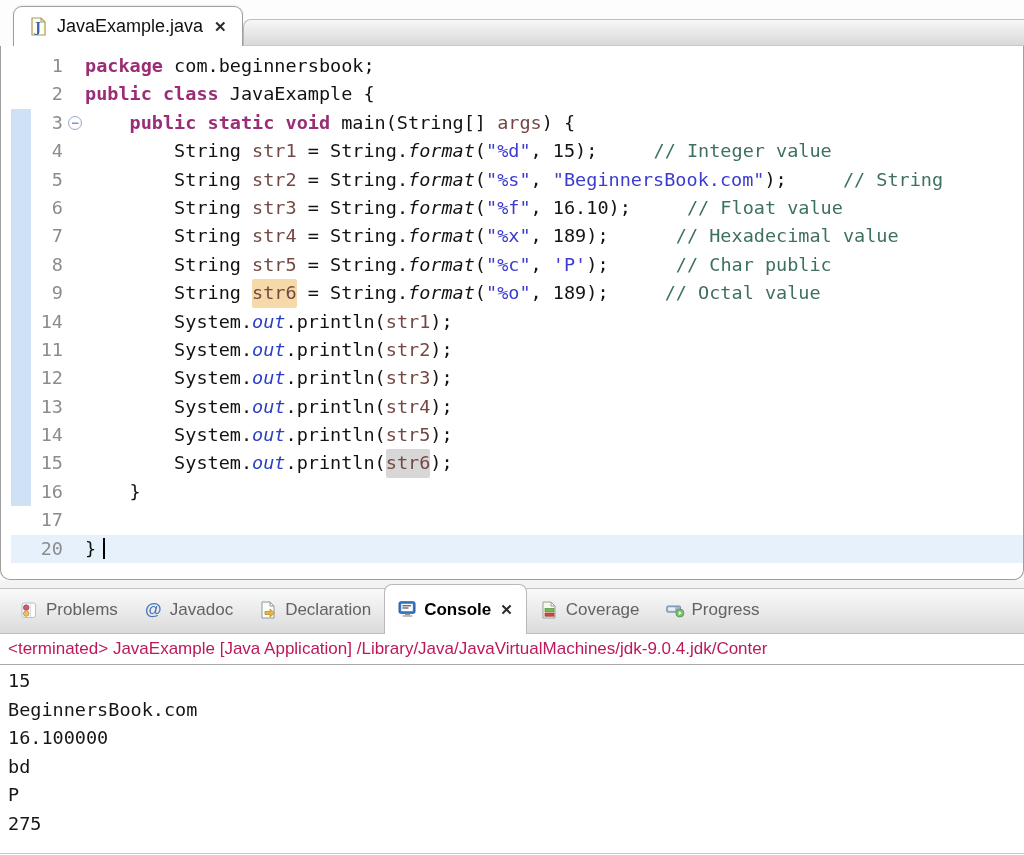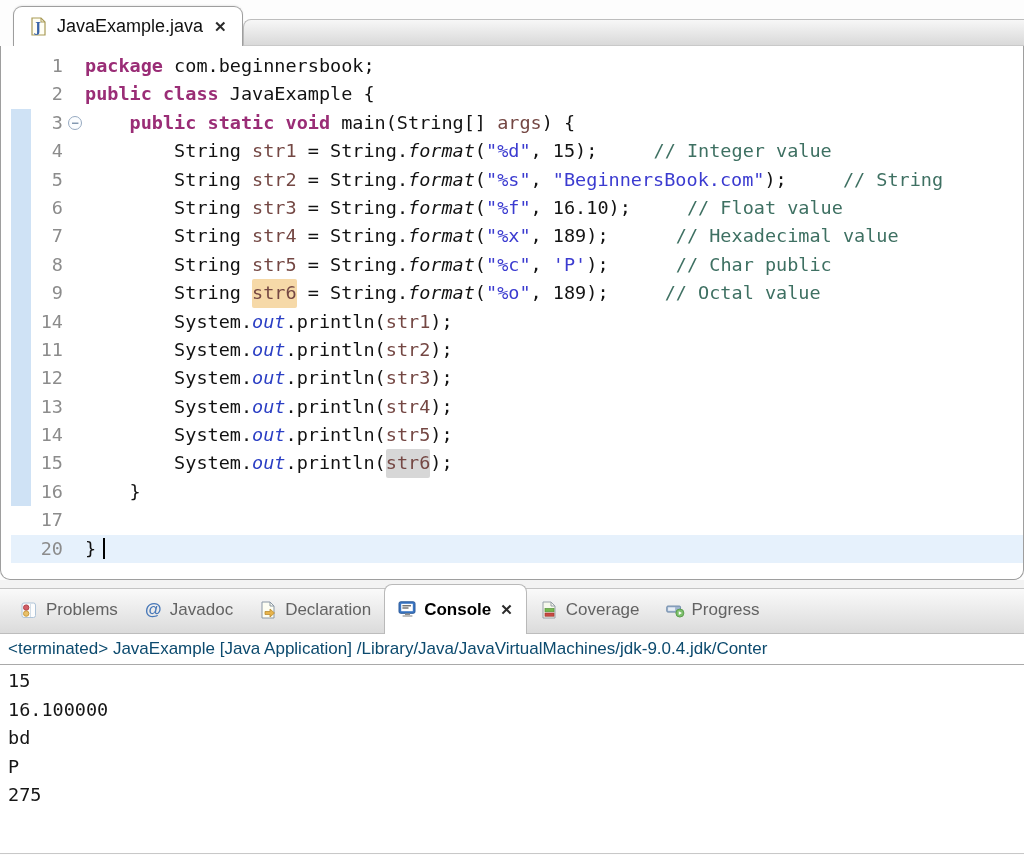--- a/index.html
+++ b/index.html
@@ -53,21 +53,21 @@
                     border-top:1px solid #C4C4C4; border-bottom:1px solid #BDBDBD;
                     display:flex; align-items:flex-end; padding-left:7px; overflow:visible; position:relative; }
   .view-tab { display:flex; align-items:center; gap:7px; height:46px; padding:0 13px;
               color:#636363; font-size:17px; white-space:nowrap; }
   .view-tab.active { background:#FFF; border:1px solid #B9B9B9; border-bottom:none;
                      border-radius:8px 8px 0 0; height:50px; color:#000; font-weight:700;
                      position:relative; top:1px; z-index:3; }
   .vicon { display:inline-flex; align-items:center; justify-content:center; width:19px; height:18px; }
   .at-glyph { color:#4878B8; font-weight:700; font-size:17px; font-family:"Liberation Sans",sans-serif; }
 
-  .console-status { height:31px; line-height:30px; padding:0 6px 0 8px; color:#0c4a6e;
+  .console-status { height:31px; line-height:30px; padding:0 6px 0 8px; color:#be185d;
                     font-size:17px; white-space:nowrap; overflow:hidden;
                     border-bottom:1px solid #A9A9A9; background:#FFF; }
   .console-output { background:#FFF; padding:2px 0 0 8px; height:189px; border-bottom:1px solid #C8C8C8; }
   .out-line { height:28.5px; line-height:28.5px; font-family:"DejaVu Sans Mono", monospace;
               font-size:18.5px; color:#161616; white-space:pre; }
 </style>
 </head>
 <body>
 
 <div>
@@ -281,18 +281,19 @@
             <circle cx="14.6" cy="10.2" r="4.2" fill="#7CBF6B" stroke="#5A9C4C"></circle>
             <path d="M13.4 8.2 l3.4 2 -3.4 2 z" fill="#FFFFFF"></path>
           </svg>
         </span>
         <span>Progress</span>
       </div>
     </div>
   <div class="console-status">&lt;terminated&gt; JavaExample [Java Application] /Library/Java/JavaVirtualMachines/jdk-9.0.4.jdk/Conter</div>
   <div class="console-output">
       <div class="out-line">15</div>
+      <div class="out-line">BeginnersBook.com</div>
       <div class="out-line">16.100000</div>
       <div class="out-line">bd</div>
       <div class="out-line">P</div>
       <div class="out-line">275</div>
     </div>
 </div>
 
 </body></html>

